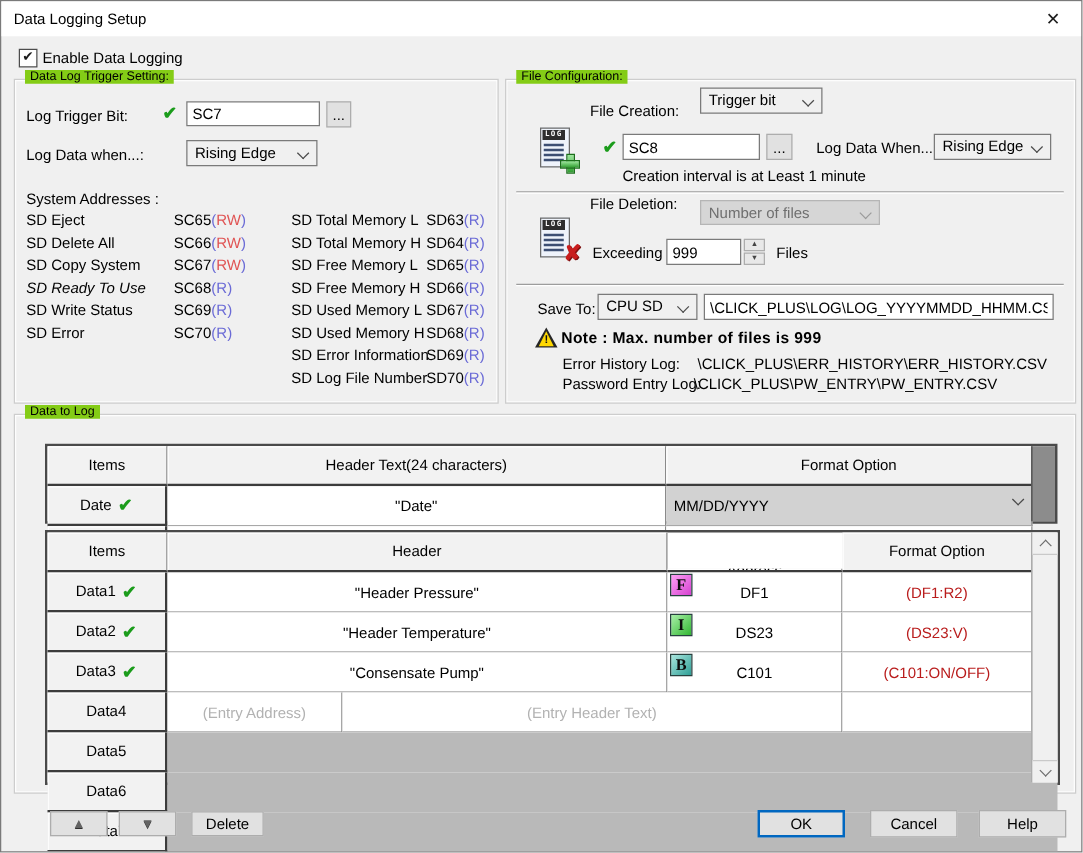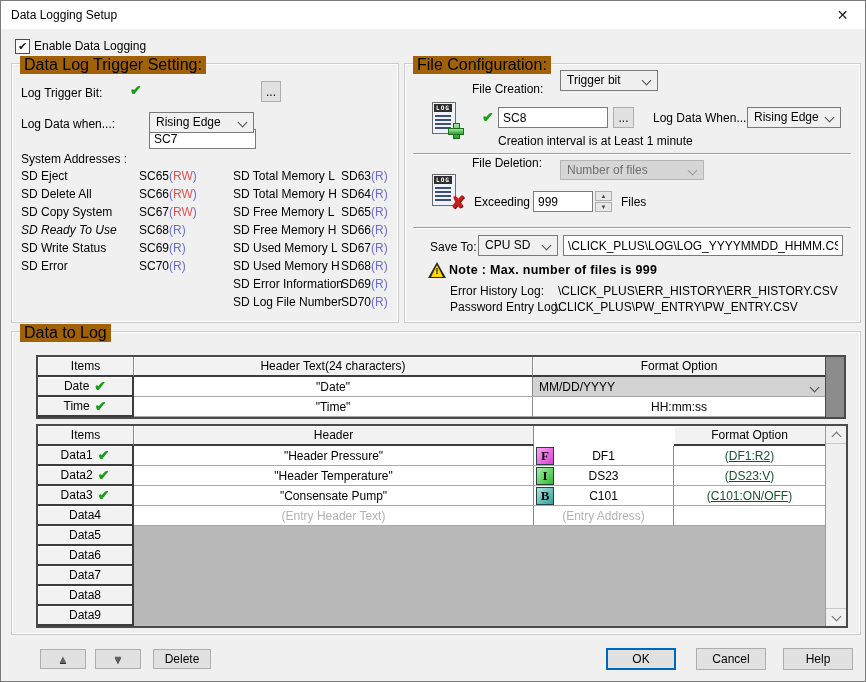--- a/index.html
+++ b/index.html
@@ -2,21 +2,21 @@
 <html><head>
 <meta charset="utf-8">
 <style>
   html,body{margin:0;padding:0;background:#c8c8c8;font-family:"Liberation Sans",sans-serif;}
   .dialog{position:relative;width:864px;height:680px;background:#f0f0f0;border:1px solid #7a7a7a;overflow:hidden;}
   .titlebar{position:absolute;left:0;top:0;width:100%;height:28px;background:#ffffff;}
   .title{position:absolute;left:10px;top:7px;font-size:12px;color:#000;}
   .closebtn{position:absolute;right:0;top:0;width:45px;height:28px;text-align:center;line-height:28px;font-size:14px;color:#1a1a1a;cursor:pointer;}
   .lbl{position:absolute;font-size:12px;color:#000;white-space:nowrap;}
   .group{position:absolute;border:1px solid #cdcdcd;box-shadow:inset 0 0 0 1px #fdfdfd;}
-  .legend{position:absolute;top:-8px;left:8px;background:#a16207;padding:0 4px;font-size:16px;white-space:nowrap;}
+  .legend{position:absolute;top:-8px;left:8px;background:#84cc16;padding:0 4px;font-size:10px;white-space:nowrap;}
   .cb{position:absolute;width:13px;height:13px;background:#fff;border:1px solid #4d4d4d;text-align:center;line-height:12px;font-size:11px;color:#1b1b1b;}
   .tbox{position:absolute;background:#fff;border:1px solid #7a7a7a;font-size:12px;padding:0 4px;box-sizing:border-box;font-family:"Liberation Sans",sans-serif;color:#000;}
   .btn{position:absolute;background:#e1e1e1;border:1px solid #adadad;font-size:12px;text-align:center;box-sizing:border-box;color:#000;display:flex;align-items:center;justify-content:center;}
   .combo{position:absolute;background:#f0f0f0;border:1px solid #7a7a7a;font-size:12px;box-sizing:border-box;padding:2px 18px 0 6px;color:#000;white-space:nowrap;overflow:hidden;}
   .combo.disabled{background:#d6d6d6;border-color:#b5b5b5;color:#6f6f6f;}
   .chev{position:absolute;right:7px;top:6px;width:6px;height:6px;border-right:1.6px solid #4a4a4a;border-bottom:1.6px solid #4a4a4a;transform:rotate(45deg);}
   .combo.disabled .chev{border-color:#9a9a9a;}
   .gcheck{position:absolute;color:#1b9c1b;font-size:14px;font-weight:bold;}
   .sep{position:absolute;height:0;border-top:1px solid #9d9d9d;border-bottom:1px solid #fff;}
   .warn{position:absolute;width:18px;height:16px;}
@@ -32,27 +32,27 @@
   .logicon{position:absolute;width:28px;height:34px;}
   .logicon .doc{position:absolute;left:0;top:0;width:22px;height:30px;background:#eef3fb;border:1px solid #6a6a6a;}
   .logicon .band{position:absolute;left:2px;top:2px;width:18px;height:8px;background:#2e2e2e;color:#fff;font-family:"DejaVu Sans Mono",monospace;font-size:6px;font-weight:bold;text-align:center;line-height:8px;letter-spacing:1px;}
   .logicon .ln{position:absolute;left:3px;width:16px;height:2px;background:#3d4f73;}
   .plusmark{position:absolute;right:-3px;bottom:-2px;width:14px;height:14px;}
   .plusmark::before{content:"";position:absolute;left:4px;top:-1px;width:5px;height:14px;background:linear-gradient(#9fe89f,#2f9e2f);border:1px solid #1c701c;}
   .plusmark::after{content:"";position:absolute;left:-1px;top:4px;width:14px;height:5px;background:linear-gradient(#9fe89f,#2f9e2f);border:1px solid #1c701c;}
   .xmark{position:absolute;right:-5px;bottom:-5px;font-size:17px;font-weight:bold;color:#c81e1e;text-shadow:1px 1px 0 #7d0f0f;}
   
   .tbl{position:absolute;border:2px solid #4a4a4a;background:#fff;box-sizing:border-box;}
-  .trow{display:flex;height:20px;box-sizing:border-box;text-align:center;}
+  .trow{display:flex;height:32px;box-sizing:border-box;text-align:center;}
   .cell{box-sizing:border-box;font-size:12px;display:flex;align-items:center;justify-content:center;overflow:hidden;white-space:nowrap;}
   .c-item{width:96px;background:#f2f2f2;border-right:2px solid #3c3c3c;border-bottom:2px solid #3c3c3c;box-shadow:inset 1px 1px 0 #ffffff;gap:5px;}
   .c-data{background:#fff;border-right:1px solid #8a8a8a;border-bottom:1px solid #a8a8a8;position:relative;}
   .c-head{background:#f2f2f2;border-right:1px solid #8a8a8a;border-bottom:2px solid #3c3c3c;box-shadow:inset 1px 1px 0 #ffffff;}
   .ph{color:#b2b2b2;}
-  .linktxt{color:#14532d;text-decoration:underline;cursor:pointer;}
+  .linktxt{color:#b91c1c;cursor:pointer;}
   .addricon{position:absolute;left:2px;top:1px;width:16px;height:16px;border:1px solid #27413f;font-family:"Liberation Serif",serif;font-weight:bold;font-size:13px;color:#0c0c0c;display:flex;align-items:center;justify-content:center;}
   .ic-F{background:linear-gradient(135deg,#ffa0f5,#d542d0);}
   .ic-I{background:linear-gradient(135deg,#a9f0a9,#32b732);}
   .ic-B{background:linear-gradient(135deg,#a9e6de,#2f9f96);}
   .grayzone{flex:1;background:#b9b9b9;}
   .darkblock{position:absolute;top:0;right:0;width:18px;height:100%;background:#8c8c8c;border-left:1px solid #4a4a4a;}
   .sb{position:absolute;top:0;right:0;width:20px;height:100%;background:#f0f0f0;border-left:1px solid #9a9a9a;}
   .sb-btn{position:absolute;left:0;width:100%;height:17px;background:#f0f0f0;display:flex;align-items:center;justify-content:center;cursor:pointer;}
   .sb-up{top:0;border-bottom:1px solid #c9c9c9;}
   .sb-dn{bottom:0;border-top:1px solid #c9c9c9;}
@@ -76,21 +76,21 @@
   </div>
 
   <div class="cb" style="left:14px;top:38px;">✔</div>
   <div class="lbl" style="left:33px;top:38px;">Enable Data Logging</div>
 
   <div class="group" style="left:10px;top:62px;width:386px;height:258px;">
     <span class="legend">Data Log Trigger Setting:</span>
 
     <div class="lbl" style="left:9px;top:22px;">Log Trigger Bit:</div>
     <span class="gcheck" style="left:118px;top:18px;">✔</span>
-    <input class="tbox" style="left: 137px; top: 17px; width: 107px; height: 20px; margin-top: 48px;" value="SC7">
+    <input class="tbox" style="left: 137px; top: 17px; width: 107px; height: 20px;" value="SC7">
     <div class="btn" style="left:249px;top:17px;width:20px;height:21px;">...</div>
 
     <div class="lbl" style="left:9px;top:53px;">Log Data when...:</div>
     <div class="combo" style="left:137px;top:48px;width:105px;height:21px;">
       <span>Rising Edge</span>
       <span class="chev"></span>
     </div>
 
     <div class="lbl" style="left:9px;top:88px;">System Addresses :</div>
 
@@ -315,22 +315,22 @@
           </div>
         <div class="cell c-data" style="width:152px;">
             <span class="linktxt">(C101:ON/OFF)</span>
           </div>
       </div>
 
       <div class="trow">
         <div class="cell c-item">
             <span>Data4</span>
           </div>
+        <div class="cell c-data ph" style="width:140px;">(Entry Address)</div>
         <div class="cell c-data ph" style="width:400px;">(Entry Header Text)</div>
-        <div class="cell c-data ph" style="width:140px;">(Entry Address)</div>
         <div class="cell c-data" style="width:152px;"></div>
       </div>
 
       <div class="trow">
         <div class="cell c-item">
             <span>Data5</span>
           </div>
         <div class="grayzone"></div>
       </div>
       <div class="trow">

